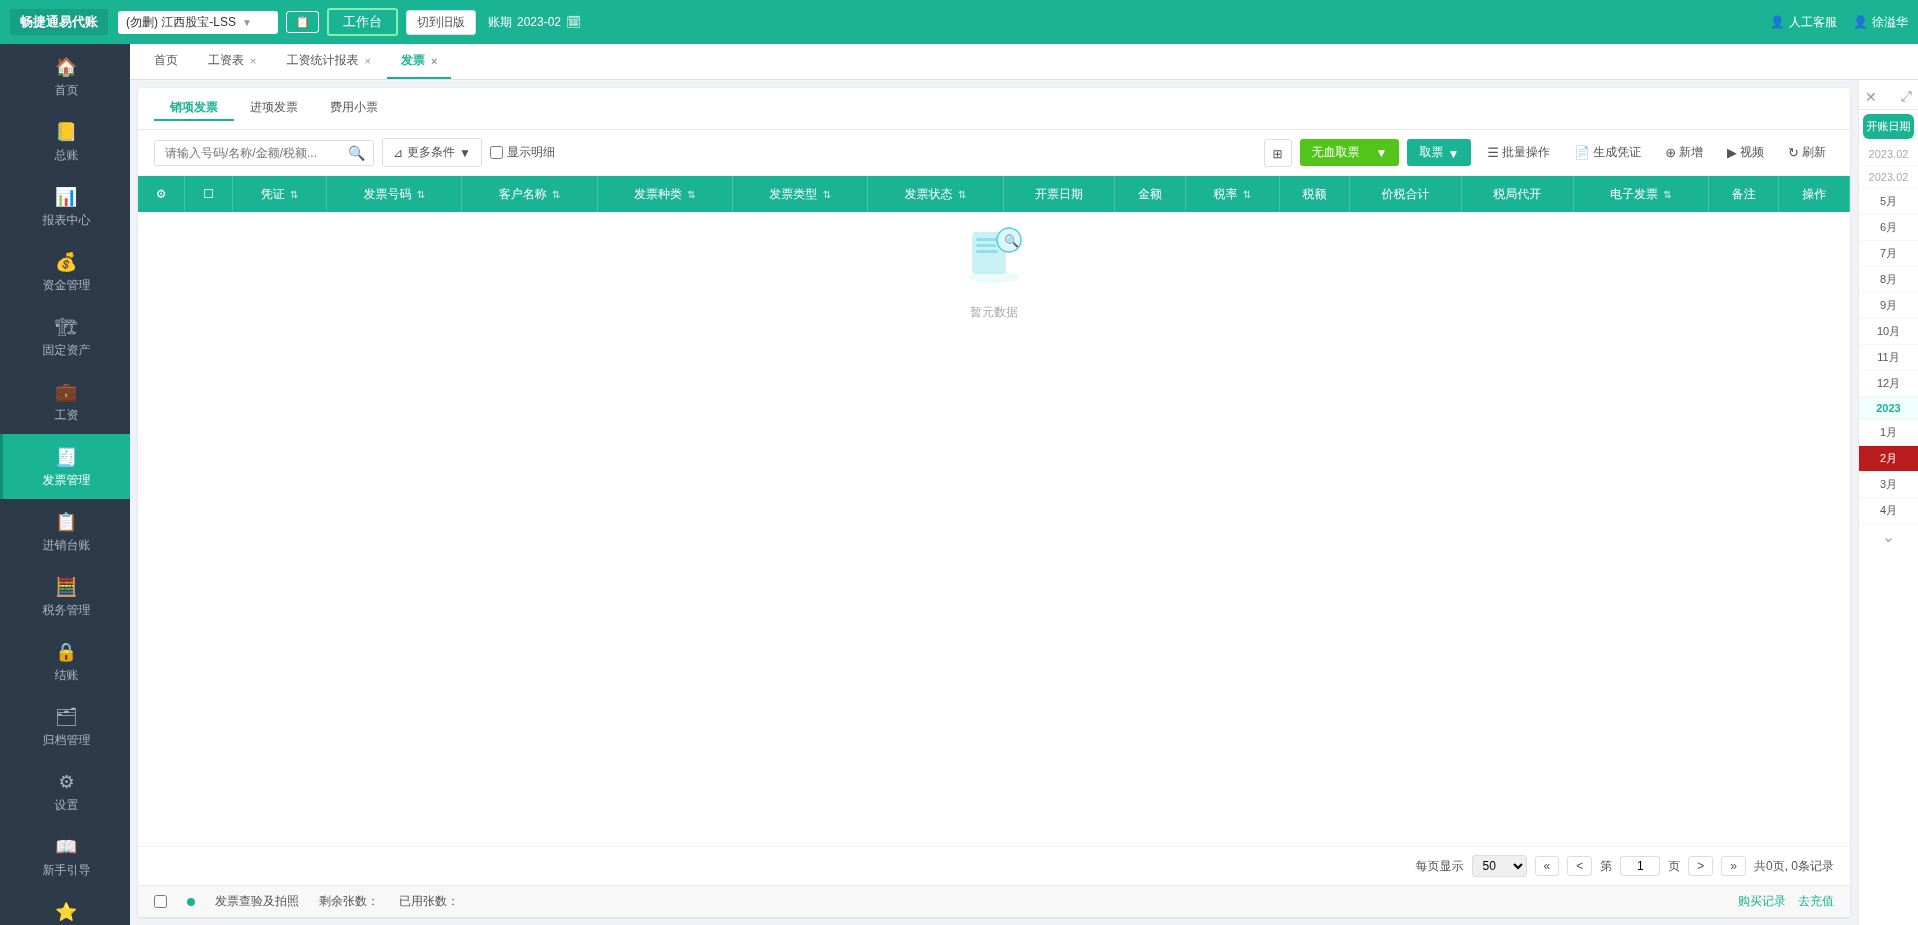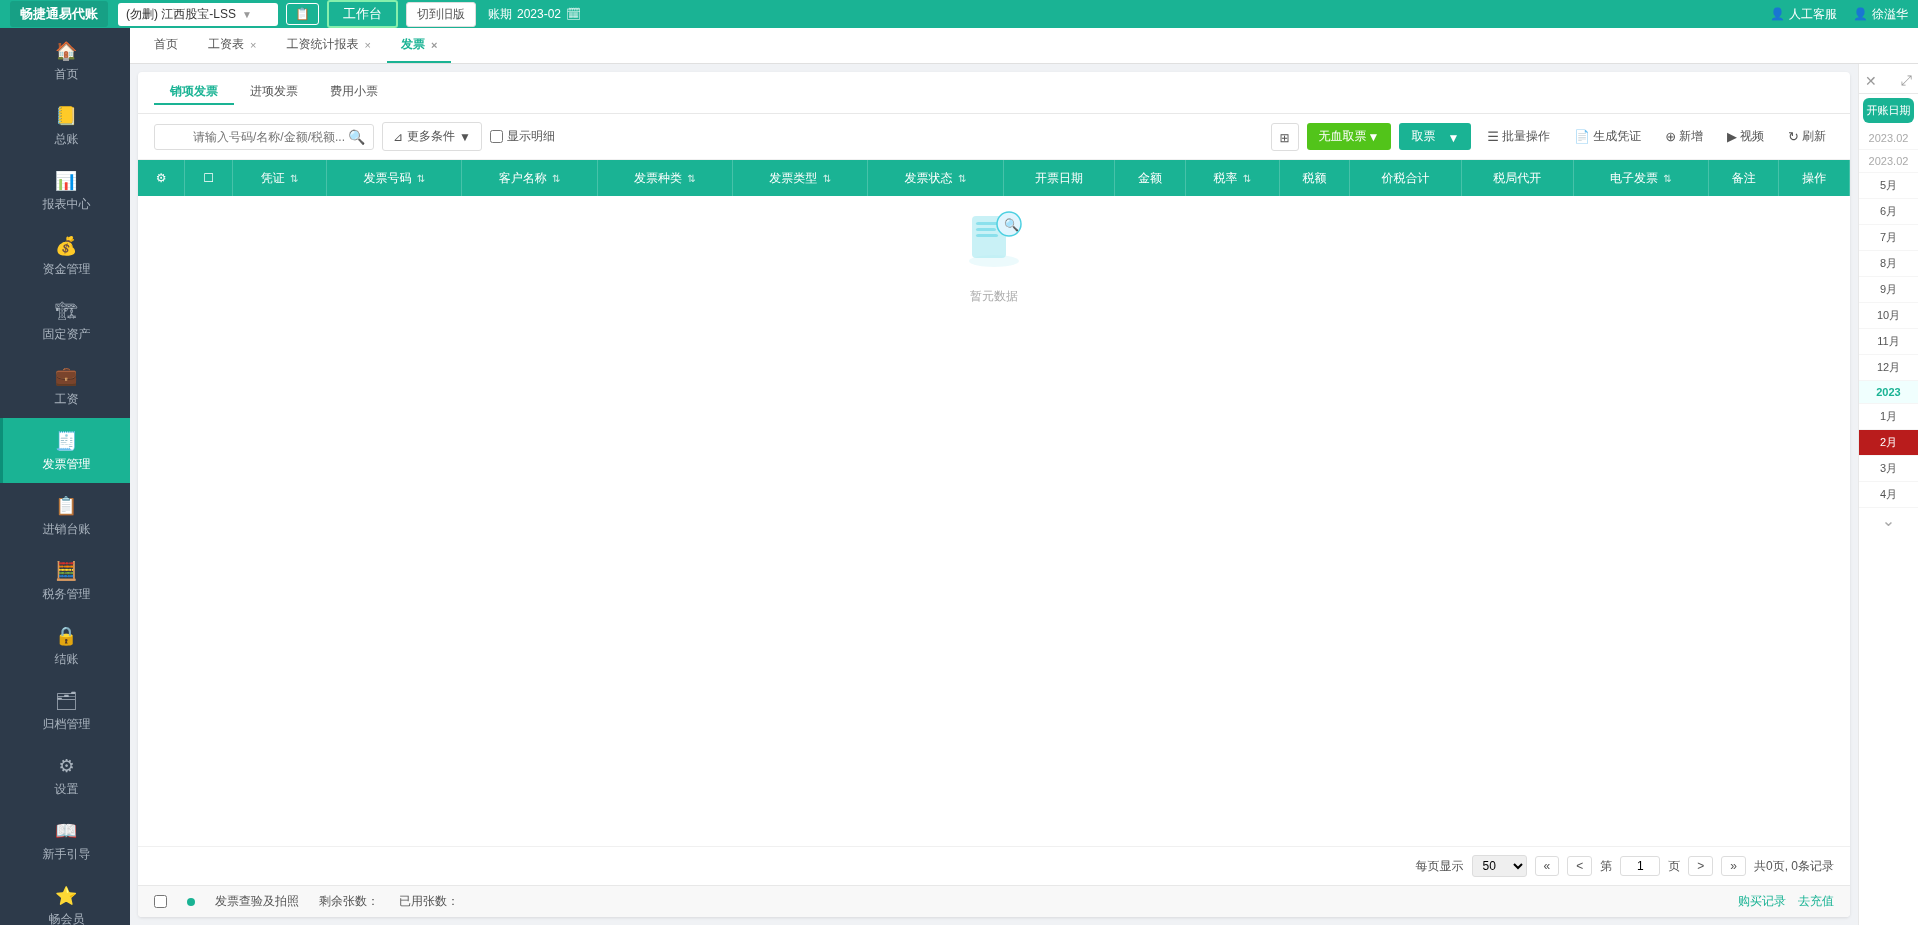--- a/index.html
+++ b/index.html
@@ -1,20 +1,20 @@
 <!DOCTYPE html>
 <html><head>
   <meta charset="utf-8">
   <style>
     * { box-sizing: border-box; margin: 0; padding: 0; font-family: 'Microsoft YaHei', '微软雅黑', sans-serif; font-size: 12px; }
     body { width: 1918px; height: 925px; overflow: hidden; background: #f0f2f5; display: flex; flex-direction: column; }
 
     
     .top-bar {
-      height: 28px;
+      height: 44px;
       background: #1ab394;
       display: flex;
       align-items: center;
       padding: 0 10px;
       flex-shrink: 0;
       position: relative;
     }
     .top-bar-logo {
       background: #17a085;
       color: #fff;
@@ -202,21 +202,20 @@
       align-items: center;
     }
     .search-input {
       border: 1px solid #ddd;
       border-radius: 3px;
       padding: 5px 28px 5px 10px;
       font-size: 12px;
       width: 220px;
       outline: none;
       color: #555;
-      text-align: right;
     }
     .search-icon {
       position: absolute;
       right: 8px;
       color: #aaa;
       font-size: 14px;
     }
     .filter-btn {
       display: flex;
       align-items: center;
@@ -249,33 +248,33 @@
     .btn-green-dropdown {
       display: flex;
       align-items: center;
       background: #52c41a;
       color: #fff;
       border: none;
       border-radius: 3px;
       padding: 5px 12px;
       cursor: pointer;
       font-size: 12px;
-      gap: 1px;
+      gap: 16px;
     }
     .btn-teal-dropdown {
       display: flex;
       align-items: flex-end;
       background: #1ab394;
       color: #fff;
       border: none;
       border-radius: 3px;
       padding: 5px 12px;
       cursor: pointer;
       font-size: 12px;
-      gap: 12px;
+      gap: 4px;
     }
     .toolbar-action-btn {
       display: flex;
       align-items: center;
       gap: 3px;
       color: #555;
       cursor: pointer;
       padding: 5px 8px;
       font-size: 12px;
       background: none;

